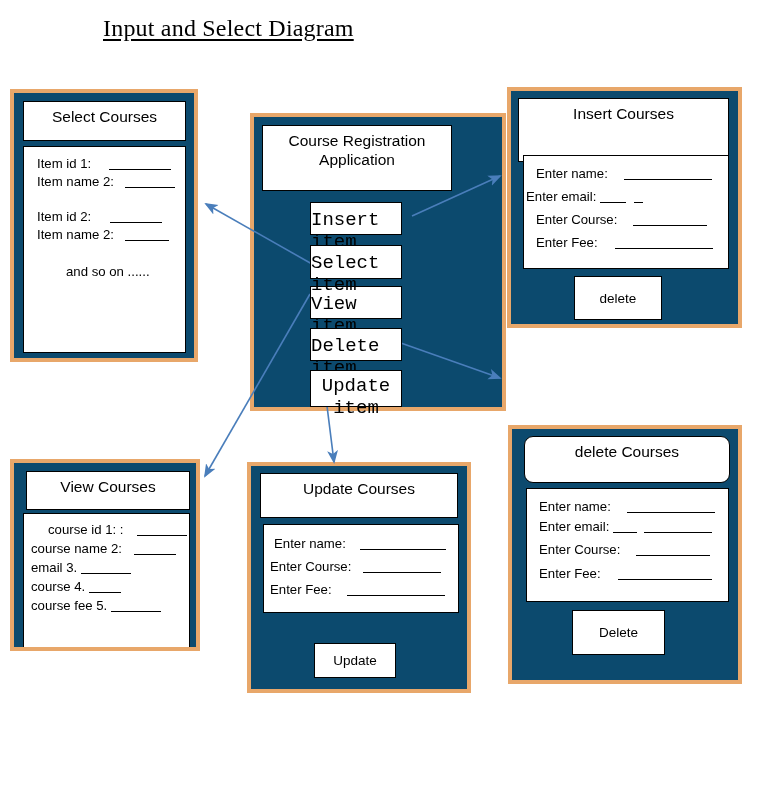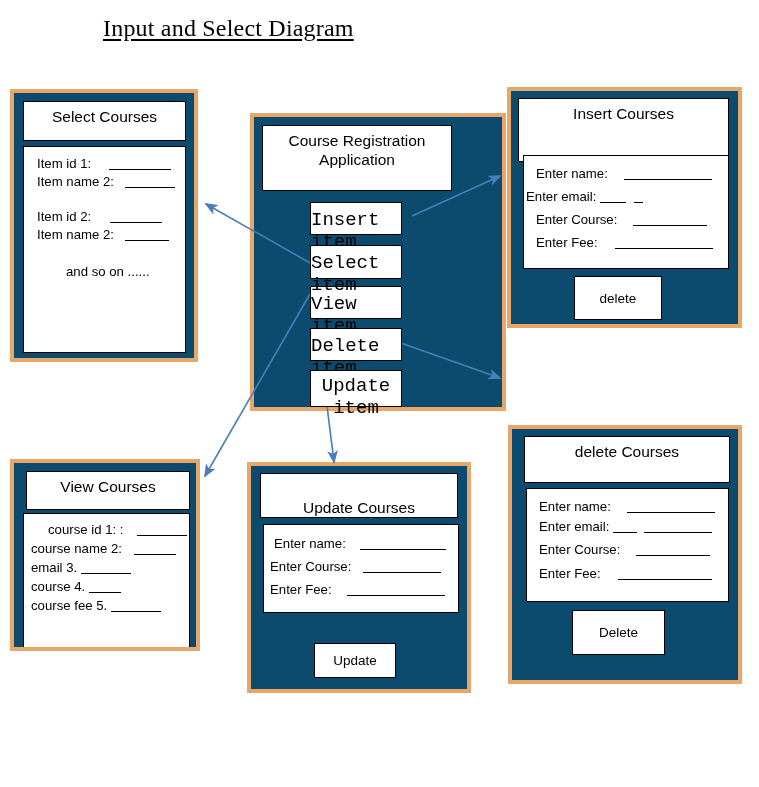--- a/index.html
+++ b/index.html
@@ -247,21 +247,21 @@
         <span class="blank" style="width:32px;"></span>
       </div>
       <div class="form-line" style="left:7px; top:85px;">
         <span>course fee 5.</span>
         <span class="blank" style="width:50px;"></span>
       </div>
     </div>
   </div>
 
   <div class="panel" style="left:247px; top:462px; width:224px; height:231px;">
-    <div class="panel-header" style="left:9px; top:7px; width:198px; height:45px;align-items:flex-end;">
+    <div class="panel-header" style="left:9px; top:7px; width:198px; height:45px;">
       <span>Update Courses</span>
     </div>
     <div class="form-body" style="left:12px; top:58px; width:196px; height:89px;">
       <div class="form-line" style="left:10px; top:12px;">
         <span>Enter name:</span>
         <span class="blank" style="width:86px; margin-left:10px;"></span>
       </div>
       <div class="form-line" style="left:6px; top:35px;">
         <span>Enter Course:</span>
         <span class="blank" style="width:78px; margin-left:8px;"></span>
@@ -270,21 +270,21 @@
         <span>Enter Fee:</span>
         <span class="blank" style="width:98px; margin-left:12px;"></span>
       </div>
     </div>
     <div class="action-btn" style="left:63px; top:177px; width:82px; height:35px;">
       <span>Update</span>
     </div>
   </div>
 
   <div class="panel" style="left:508px; top:425px; width:234px; height:259px;">
-    <div class="panel-header" style="left:12px; top:7px; width:206px; height:47px;">
+    <div class="panel-header" style="left:12px; top:7px; width:206px; height:47px;border-radius:9px;">
       <span>delete Courses</span>
     </div>
     <div class="form-body" style="left:14px; top:59px; width:203px; height:114px;">
       <div class="form-line" style="left:12px; top:11px;">
         <span>Enter name:</span>
         <span class="blank" style="width:88px; margin-left:12px;"></span>
       </div>
       <div class="form-line" style="left:12px; top:31px;">
         <span>Enter email:</span>
         <span class="blank" style="width:24px;"></span>

